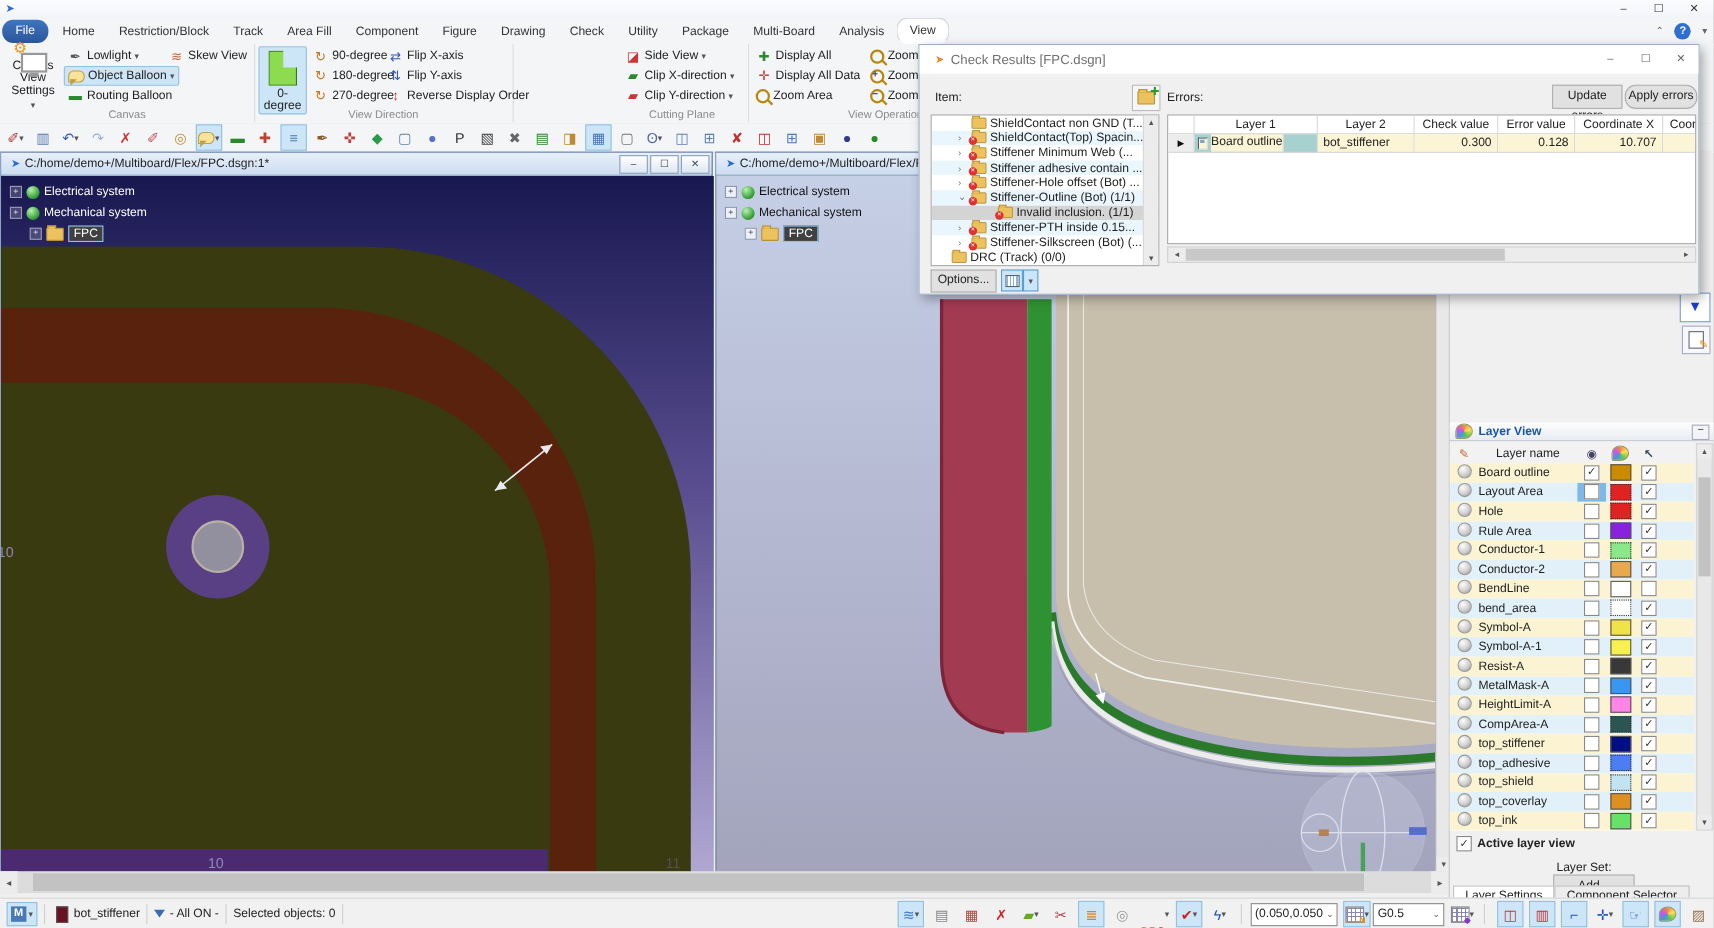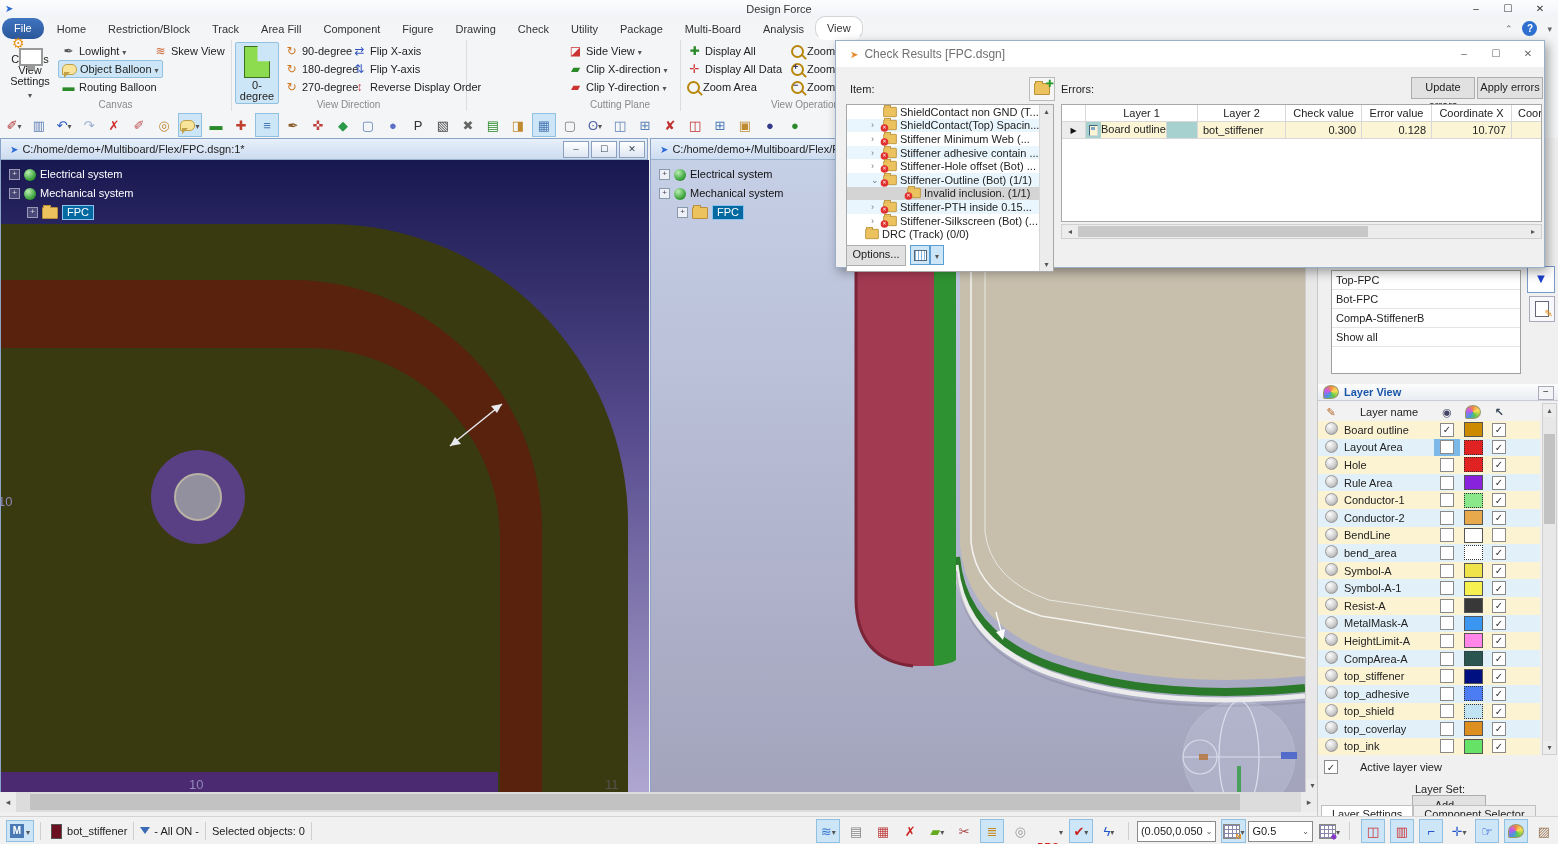--- a/index.html
+++ b/index.html
@@ -73,21 +73,21 @@
   
   .vp{position:absolute;top:138px;border:1px solid #8aa4c8;box-sizing:border-box;background:#223;}
   .vp-title{height:20px;background:linear-gradient(#e7f0fa,#cddcf0);display:flex;align-items:center;gap:4px;padding:0 4px;border-bottom:1px solid #9ab2cc;font-size:11px;color:#222;position:relative;}
   .vp-btns{position:absolute;right:2px;top:2px;display:flex;gap:2px;}
   .vp-btns span{width:24px;height:15px;border:1px solid #8aa0bc;background:linear-gradient(#fff,#dde6f2);text-align:center;line-height:14px;font-size:9px;color:#345;}
   .vp-tree{position:absolute;left:8px;top:26px;line-height:19px;}
   .tree-row{display:flex;align-items:center;gap:4px;height:19px;}
   .plusbox{width:9px;height:9px;border:1px solid #9a9ab8;background:rgba(255,255,255,.18);color:#ddd;font-size:8px;line-height:8px;text-align:center;flex:none;}
   .vp-right .plusbox{border-color:#8899aa;color:#445;background:rgba(255,255,255,.7);}
   .sysball{width:12px;height:12px;border-radius:50%;background:radial-gradient(circle at 35% 30%,#b8f0b0,#3aa03a 65%,#1a701a);display:inline-block;flex:none;}
-  .fpcnode{background:#0369a1;border:1px solid #8cc2f0;color:#fff;padding:0 4px;line-height:13px;}
+  .fpcnode{background:#404040;border:1px solid #8cc2f0;color:#fff;padding:0 4px;line-height:13px;}
   .vscroll{position:absolute;width:13px;background:#e8e8e8;border-left:1px solid #cfcfcf;}
   .hscroll{position:absolute;left:0;top:792px;width:1317px;height:20px;background:#dcdcdc;}
   .hthumb{position:absolute;left:30px;top:2px;width:1210px;height:16px;background:#c2c2c2;}
   .scr-arrow{position:absolute;width:16px;height:20px;text-align:center;line-height:20px;color:#555;font-size:9px;background:#ececec;}
   
   .dock{position:absolute;left:1317px;top:138px;width:241px;height:678px;background:#f0f0f0;border-left:1px solid #c8c8c8;box-sizing:border-box;}
   .setlist{position:absolute;left:13px;top:132px;width:188px;height:102px;background:#fff;border:1px solid #a0a0a0;}
   .setrow{height:18px;line-height:18px;padding:0 4px;border-bottom:1px solid #e4e4e4;}
   .tri-btn{position:absolute;left:209px;top:128px;width:26px;height:25px;background:#fff;border:1px solid #7a9ac8;text-align:center;color:#1a3fcc;font-size:13px;line-height:24px;}
   .doc-btn{position:absolute;left:211px;top:158px;width:24px;height:24px;border:1px solid #aab;background:#f6f8fb;display:flex;align-items:center;justify-content:center;}
@@ -99,47 +99,47 @@
   .lv-row{display:flex;height:17.6px;align-items:center;}
   .lv-rows .lv-row:nth-child(odd){background:#fbf3d2;}
   .lv-rows .lv-row:nth-child(even){background:#e2f1f9;}
   .c-radio{width:26px;text-align:center;flex:none;}
   .c-name{width:90px;flex:none;white-space:nowrap;overflow:hidden;}
   .c-vis,.c-col,.c-sel{width:26px;flex:none;display:flex;justify-content:center;align-items:center;height:100%;}
   .c-vis.hl{background:#7cb9e8;}
   .lv-vscroll{position:absolute;left:224px;top:265px;width:15px;height:352px;background:#e8e8e8;border:1px solid #d0d0d0;box-sizing:border-box;}
   .lv-vthumb{position:absolute;left:1px;top:30px;width:11px;height:90px;background:#c2c2c2;}
   .sarr{position:absolute;left:0;width:13px;height:13px;text-align:center;line-height:13px;font-size:8px;color:#555;background:#ececec;}
-  .alv-row{position:absolute;left:6px;top:622px;display:flex;gap:22px;align-items:center;}
+  .alv-row{position:absolute;left:6px;top:622px;display:flex;gap:5px;align-items:center;font-weight:bold;}
   .lset-row{position:absolute;left:8px;top:645px;width:228px;display:flex;align-items:center;flex-direction:column;}
   .btn{border:1px solid #adadad;background:#e1e1e1;text-align:center;font-size:11px;color:#222;}
   .dock-tabs{position:absolute;left:3px;top:667px;display:flex;}
   .dtab{padding:0 10px;height:17px;line-height:17px;border:1px solid #c0c0c0;background:#ededed;}
   .dtab.active{background:#fff;border-bottom-color:#fff;}
   
   .dialog{position:absolute;left:835px;top:40px;width:710px;height:228px;background:#f0f0f0;border:1px solid #9ab0c8;box-shadow:3px 4px 10px rgba(0,0,0,.35);z-index:40;box-sizing:border-box;}
   .dlg-title{height:26px;background:#fff;display:flex;align-items:center;gap:6px;padding-left:9px;color:#707070;font-size:12px;position:relative;}
   .dlg-btns{position:absolute;right:0;top:0;display:flex;}
   .dlg-btns span{width:32px;height:25px;text-align:center;line-height:25px;color:#666;font-size:10px;}
   .dlg-label{position:absolute;font-size:11px;color:#222;}
   .addfolder{position:absolute;left:193px;top:36px;width:24px;height:22px;border:1px solid #bbb;background:#f6f6f6;display:flex;align-items:center;justify-content:center;position:absolute;}
   .addfolder em{position:absolute;right:0px;top:0px;font-style:normal;color:#2a9a2a;font-weight:bold;font-size:10px;}
-  .ct-list{position:absolute;left:10px;top:63px;width:208px;height:168px;background:#fff;border:1px solid #a8a8a8;overflow:hidden;box-sizing:border-box;}
+  .ct-list{position:absolute;left:10px;top:63px;width:208px;height:138px;background:#fff;border:1px solid #a8a8a8;overflow:hidden;box-sizing:border-box;}
   .ct-row{height:13.6px;display:flex;align-items:center;font-size:11px;white-space:nowrap;}
   .ct-row.alt{background:#e9f6fd;}
   .ct-row.selected{background:#d4d4d4;}
   .ct-row .ic-folder{transform:scale(.85);margin-right:2px;}
   .lvl0{padding-left:6px;text-align:center;}.lvl1{padding-left:24px;}.lvl2{padding-left:48px;}
   .exp{width:11px;color:#777;font-size:9px;flex:none;}
   .ct-vscroll{position:absolute;right:0px;top:0px;width:13px;height:100%;background:#ececec;border-left:1px solid #d8d8d8;}
   .opt-btn{position:absolute;left:10px;top:204px;width:58px;height:19px;line-height:17px;}
   .tglwrap{position:absolute;left:74px;top:204px;display:flex;}
   .tgl{width:18px;height:18px;background:#cde6f7;border:1px solid #5a9fd4;display:flex;align-items:center;justify-content:center;}
   .upd-btn{position:absolute;left:575px;top:36px;width:62px;height:20px;line-height:18px;}
-  .app-btn{position:absolute;left:641px;top:36px;width:64px;height:20px;line-height:18px;}
+  .app-btn{position:absolute;left:641px;top:36px;width:64px;height:20px;line-height:18px;border-radius:10px;}
   .etable{position:absolute;left:225px;top:63px;width:481px;height:118px;background:#fff;border:1px solid #a8a8a8;overflow:hidden;box-sizing:border-box;}
   .et-head,.et-row{display:flex;height:17px;line-height:17px;}
   .et-head span,.et-row span{border-right:1px solid #d8d8d8;border-bottom:1px solid #d8d8d8;box-sizing:border-box;text-align:center;flex:none;white-space:nowrap;overflow:hidden;}
   .cw0{width:24px;}.cw1{width:112px;}.cw2{width:88px;}.cw3{width:76px;}.cw4{width:70px;}.cw5{width:80px;}.cw6{width:84px;}
   .et-row .num{text-align:right;padding-right:5px;}
   .et-row span{background:#fbf5d5;}
   .et-row .marker{background:#ececec;color:#111;font-size:8px;}
   .et-row .selcell{background:#a7d1cf;display:flex;align-items:center;gap:3px;padding-left:3px;text-align:left;}
   .et-row .l2{text-align:left;padding-left:5px;}
   .ehscroll{position:absolute;left:225px;top:183px;width:481px;height:15px;background:#ececec;border:1px solid #d0d0d0;box-sizing:border-box;}
@@ -156,21 +156,20 @@
   .drc-txt{font-weight:bold;font-size:10px;margin-top:32px;}
   svg text{font-family:"Liberation Sans","DejaVu Sans",sans-serif;}
 </style>
 </head>
 <body>
 
 <div class="screen">
 
   <div class="titlebar">
     <span class="app-icon">➤</span>
-    <span class="tb-title">Design Force</span>
     <span class="winctl">
       <span>–</span>
       <span>☐</span>
       <span>✕</span>
     </span>
   </div>
 
   <div class="tabrow">
     <span class="rtab file">File</span>
       <span class="rtab">Home</span>
@@ -561,26 +560,20 @@
     </div>
   </div>
 
   <div class="hscroll">
     <span class="scr-arrow" style="left:0">◂</span>
     <div class="hthumb"></div>
     <span class="scr-arrow" style="right:0">▸</span>
   </div>
 
   <div class="dock">
-    <div class="setlist">
-      <div class="setrow">Top-FPC</div>
-        <div class="setrow">Bot-FPC</div>
-        <div class="setrow">CompA-StiffenerB</div>
-        <div class="setrow">Show all</div>
-    </div>
     <div class="tri-btn">▼</div>
     <div class="doc-btn">
         <span class="ic-doc">
           <i>✎</i>
         </span>
       </div>
 
     <div class="lv-header">
       <span class="ic-palette"></span>
       <b>Layer View</b>

